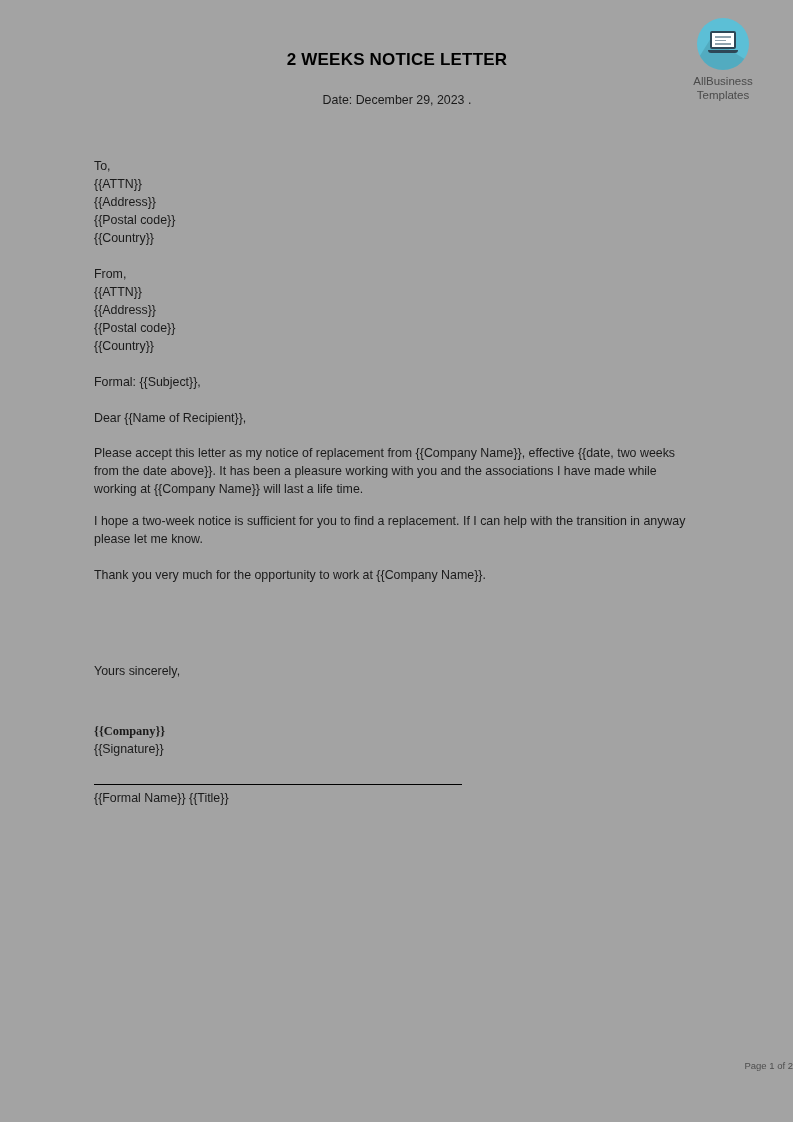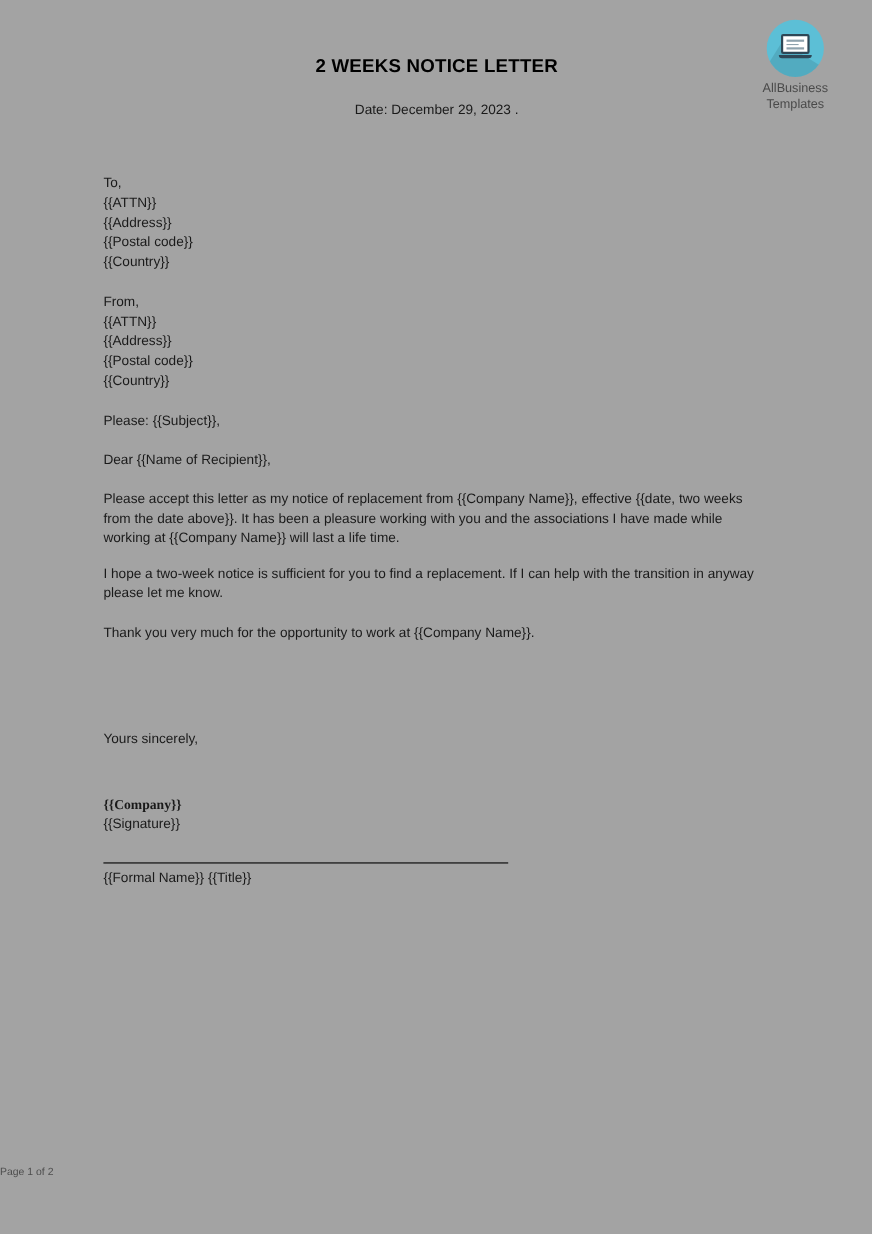--- a/index.html
+++ b/index.html
@@ -150,21 +150,21 @@
   .spacer-26 { height: 26px; }
   .spacer-42 { height: 42px; }
   .spacer-48 { height: 48px; }
 
   
   .footer {
     position: absolute;
     left: 0;
     top: 1060px;
     width: 793px;
-    text-align: left;
+    text-align: right;
     font-size: 9.5px;
     color: #4d4d4d;
   }
 </style>
 </head>
 <body>
 
 <div class="page">
 
   <div class="logo-block">
@@ -208,21 +208,21 @@
     <div class="body-text addr-block">
       <div class="ln">From,</div>
       <div class="ln">{{ATTN}}</div>
       <div class="ln">{{Address}}</div>
       <div class="ln">{{Postal code}}</div>
       <div class="ln">{{Country}}</div>
     </div>
 
     <div class="spacer-18"></div>
 
-    <div class="body-text">Please: {{Subject}},</div>
+    <div class="body-text">Formal: {{Subject}},</div>
 
     <div class="spacer-18"></div>
 
     <div class="body-text">Dear {{Name of Recipient}},</div>
 
     <div class="spacer-17" style="height:17px"></div>
 
     <div class="body-text para">Please accept this letter as my notice of replacement from {{Company Name}}, effective {{date, two weeks from the date above}}. It has been a pleasure working with you and the associations I have made while working at {{Company Name}} will last a life time.</div>
 
     <div class="spacer-14"></div>

